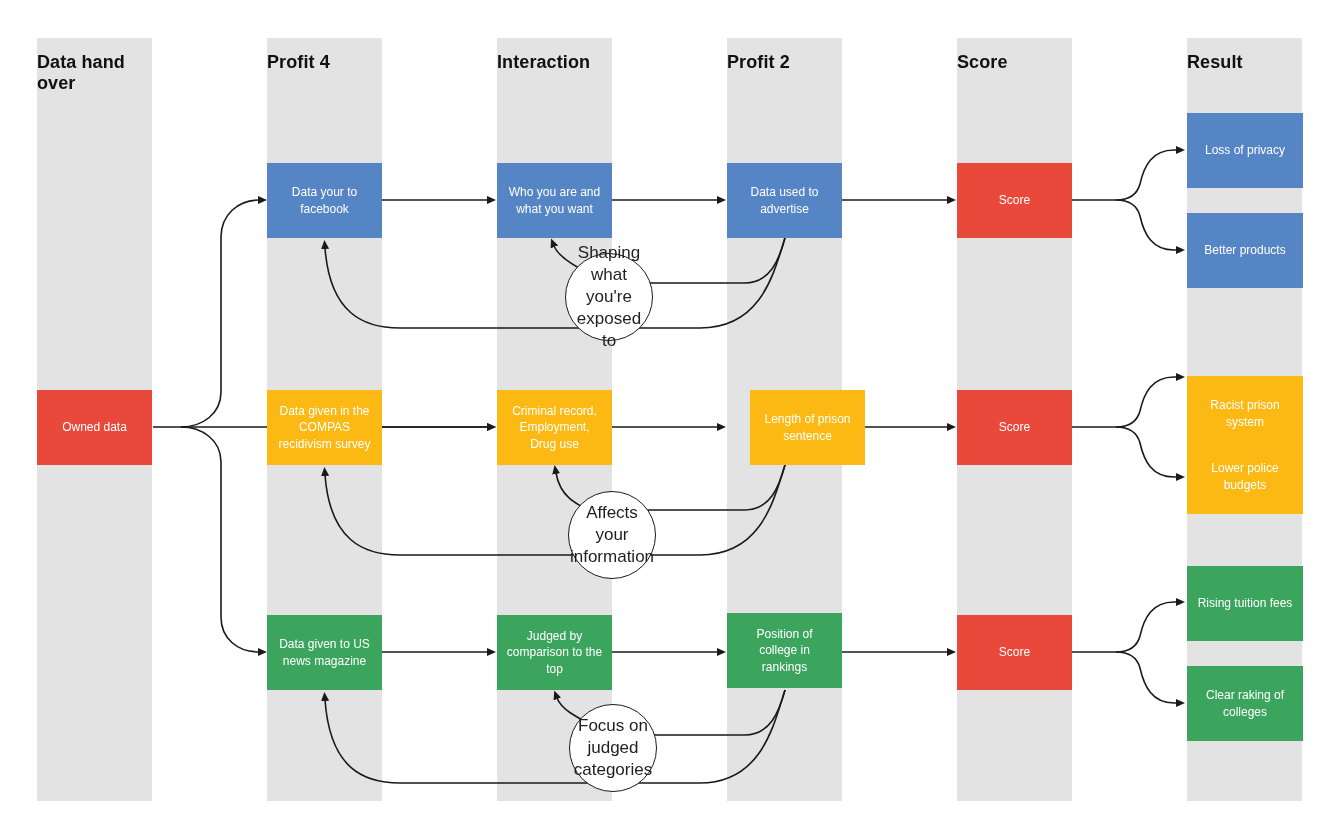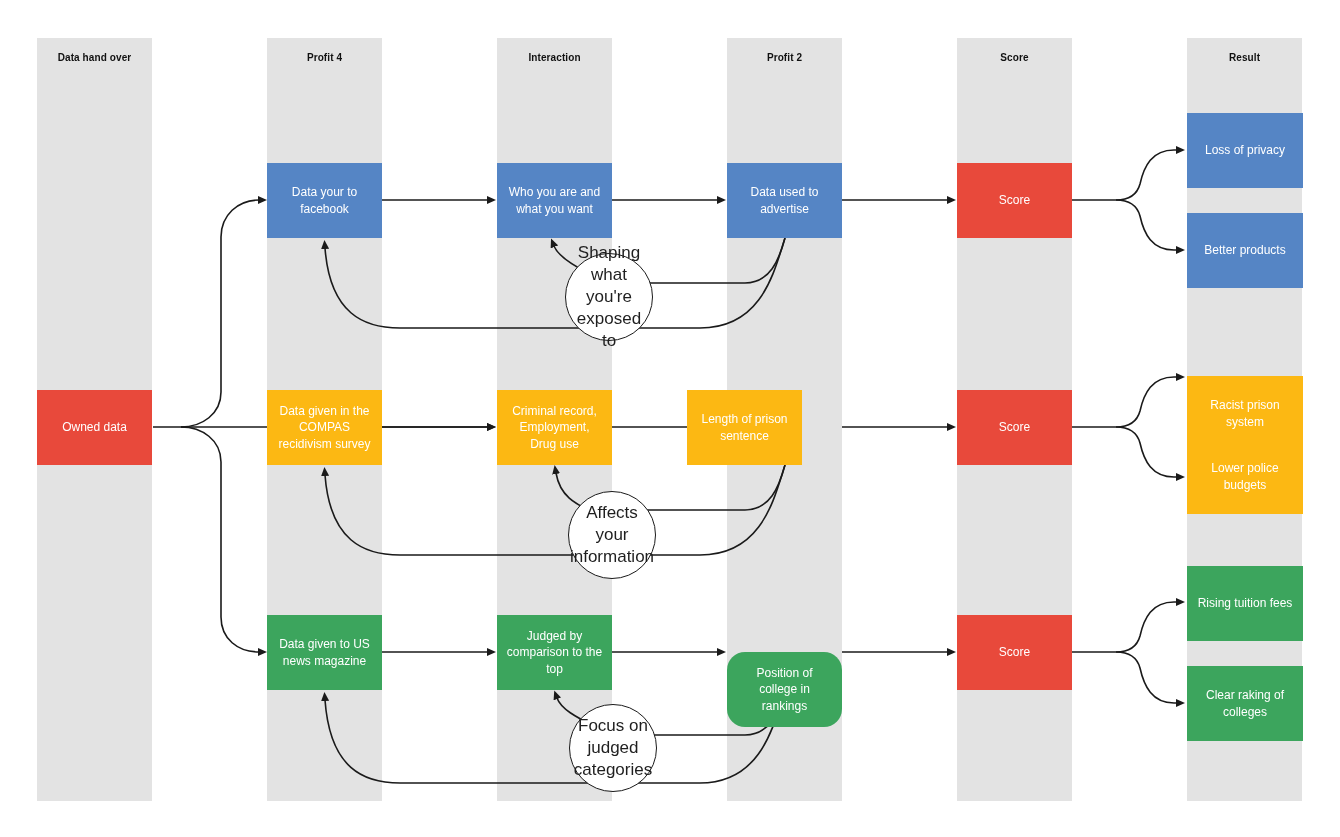--- a/index.html
+++ b/index.html
@@ -4,22 +4,22 @@
 <style>
   html,body{margin:0;padding:0;background:#ffffff;}
   .canvas{
     position:relative;width:1340px;height:837px;background:#ffffff;
     font-family:"Liberation Sans", sans-serif;overflow:hidden;
   }
   .band{
     position:absolute;top:38px;width:115px;height:763px;background:#e3e3e3;
   }
   .band-header{
-    width:100%;text-align:center;padding-top:14px;
-    font-size:10px;font-weight:bold;color:#111;letter-spacing:.1px;
+    width:100%;text-align:left;padding-top:14px;
+    font-size:18px;font-weight:bold;color:#111;letter-spacing:.1px;
   }
   .wires{position:absolute;left:0;top:0;z-index:1;}
   .node{
     position:absolute;width:115px;height:75px;z-index:2;
     display:flex;align-items:center;justify-content:center;text-align:center;
     color:#fff;font-size:12px;line-height:1.35;padding:0 9px;box-sizing:border-box;
   }
   .node.result{width:116px;}
   .loop-circle{
     position:absolute;width:88px;height:88px;border-radius:50%;z-index:2;
@@ -101,27 +101,27 @@
   <div class="node" style="left: 267px; top: 163px; background-color: rgb(85, 133, 197);">Data your to facebook</div>
   <div class="node" style="left: 727px; top: 163px; background-color: rgb(85, 133, 197);">Data used to advertise</div>
   <div class="node" style="left: 497px; top: 163px; background-color: rgb(85, 133, 197);">Who you are and what you want</div>
   <div class="node" style="left: 957px; top: 163px; background-color: rgb(232, 73, 59);">Score</div>
   <div class="node result" style="left: 1187px; top: 113px; background-color: rgb(85, 133, 197);">Loss of privacy</div>
   <div class="node result" style="left: 1187px; top: 213px; background-color: rgb(85, 133, 197); text-align: center;">Better products</div>
   <div class="loop-circle" style="left:565px;top:253px">Shaping what you're exposed to</div>
 
   <div class="node" style="left: 267px; top: 390px; background-color: rgb(252, 184, 19);">Data given in the COMPAS recidivism survey</div>
   <div class="node" style="left: 497px; top: 390px; background-color: rgb(252, 184, 19);">Criminal record, Employment, Drug use</div>
-  <div class="node" style="left: 687px; top: 390px; background-color: rgb(252, 184, 19);">Length of prison sentence</div>
+  <div class="node" style="left: 750px; top: 390px; background-color: rgb(252, 184, 19);">Length of prison sentence</div>
   <div class="node" style="left: 957px; top: 390px; background-color: rgb(232, 73, 59);">Score</div>
   <div class="node result" style="left: 1187px; top: 339px; background-color: rgb(252, 184, 19); margin-top: 37px;">Racist prison system</div>
   <div class="node result" style="left: 1187px; top: 439px; background-color: rgb(252, 184, 19);">Lower police budgets</div>
   <div class="loop-circle" style="left:568px;top:491px">Affects your information</div>
 
   <div class="node" style="left: 267px; top: 615px; background-color: rgb(60, 165, 93);">Data given to US news magazine</div>
   <div class="node" style="left: 497px; top: 615px; background-color: rgb(60, 165, 93);">Judged by comparison to the top</div>
-  <div class="node" style="left: 727px; top: 652px; background-color: rgb(60, 165, 93); border-radius: 18px;">Position of college in rankings</div>
+  <div class="node" style="left: 727px; top: 613px; background-color: rgb(60, 165, 93);">Position of college in rankings</div>
   <div class="node" style="left: 957px; top: 615px; background-color: rgb(232, 73, 59);">Score</div>
   <div class="node result" style="left: 1187px; top: 566px; background-color: rgb(60, 165, 93);">Rising tuition fees</div>
   <div class="node result" style="left: 1187px; top: 666px; background-color: rgb(60, 165, 93);">Clear raking of colleges</div>
   <div class="loop-circle" style="left:569px;top:704px">Focus on judged categories</div>
 
 </div>
 
 </body></html>

